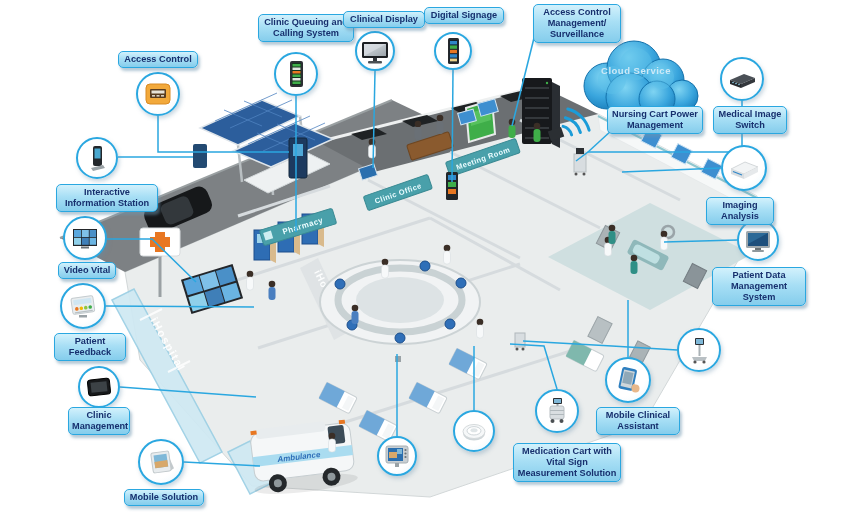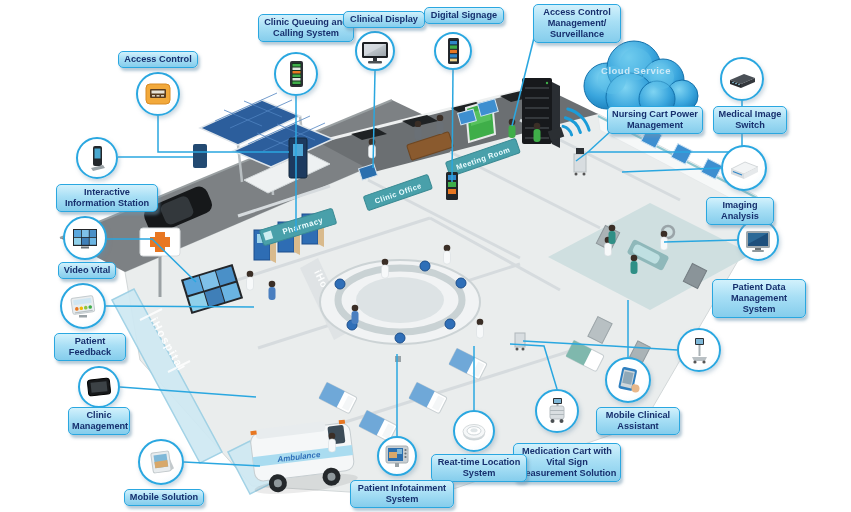--- a/index.html
+++ b/index.html
@@ -428,25 +428,23 @@
 <div class="lbl" style="left:54px;top:333px;width:72px">Patient Feedback</div>
 <div class="lbl" style="left:68px;top:407px;width:62px">Clinic Management</div>
 <div class="lbl" style="left:124px;top:489px;width:80px">Mobile Solution</div>
 <div class="lbl" style="left:258px;top:14px;width:96px">Clinic Queuing and Calling System</div>
 <div class="lbl" style="left:343px;top:11px;width:82px">Clinical Display</div>
 <div class="lbl" style="left:424px;top:7px;width:80px">Digital Signage</div>
 <div class="lbl" style="left:533px;top:4px;width:88px">Access Control Management/ Surveillance</div>
 <div class="lbl" style="left:607px;top:106px;width:96px">Nursing Cart Power Management</div>
 <div class="lbl" style="left:713px;top:106px;width:74px">Medical Image Switch</div>
 <div class="lbl" style="left:706px;top:197px;width:68px">Imaging Analysis</div>
-<div class="lbl" style="left:712px;top:279px;width:94px">Patient Data Management System</div>
+<div class="lbl" style="left:712px;top:267px;width:94px">Patient Data Management System</div>
 <div class="lbl" style="left:596px;top:407px;width:84px">Mobile Clinical Assistant</div>
 <div class="lbl" style="left:513px;top:443px;width:108px">Medication Cart with Vital Sign Measurement Solution</div>
-<div class="lbl" style="left:431px;top:454px;width:96px">Reat-time Location System</div>
-<div class="lbl" style="left:350px;top:480px;width:104px">Patient Infotainment System</div>
 
 <div class="node" style="left:136px;top:72px;width:44px;height:44px">
   <svg width="32" height="32" viewBox="0 0 32 32">
     <rect x="4" y="6" width="24" height="20" rx="4" fill="#f2a93b" stroke="#d88a25"></rect>
     <rect x="8" y="11" width="16" height="9" rx="1" fill="#5a3c1e"></rect>
     <rect x="9.5" y="12.5" width="13" height="3" fill="#e8e3d8"></rect>
     <rect x="10" y="17" width="3" height="1.6" fill="#d8cfc0"></rect>
         <rect x="14.5" y="17" width="3" height="1.6" fill="#d8cfc0"></rect>
         <rect x="19" y="17" width="3" height="1.6" fill="#d8cfc0"></rect>
   </svg>

